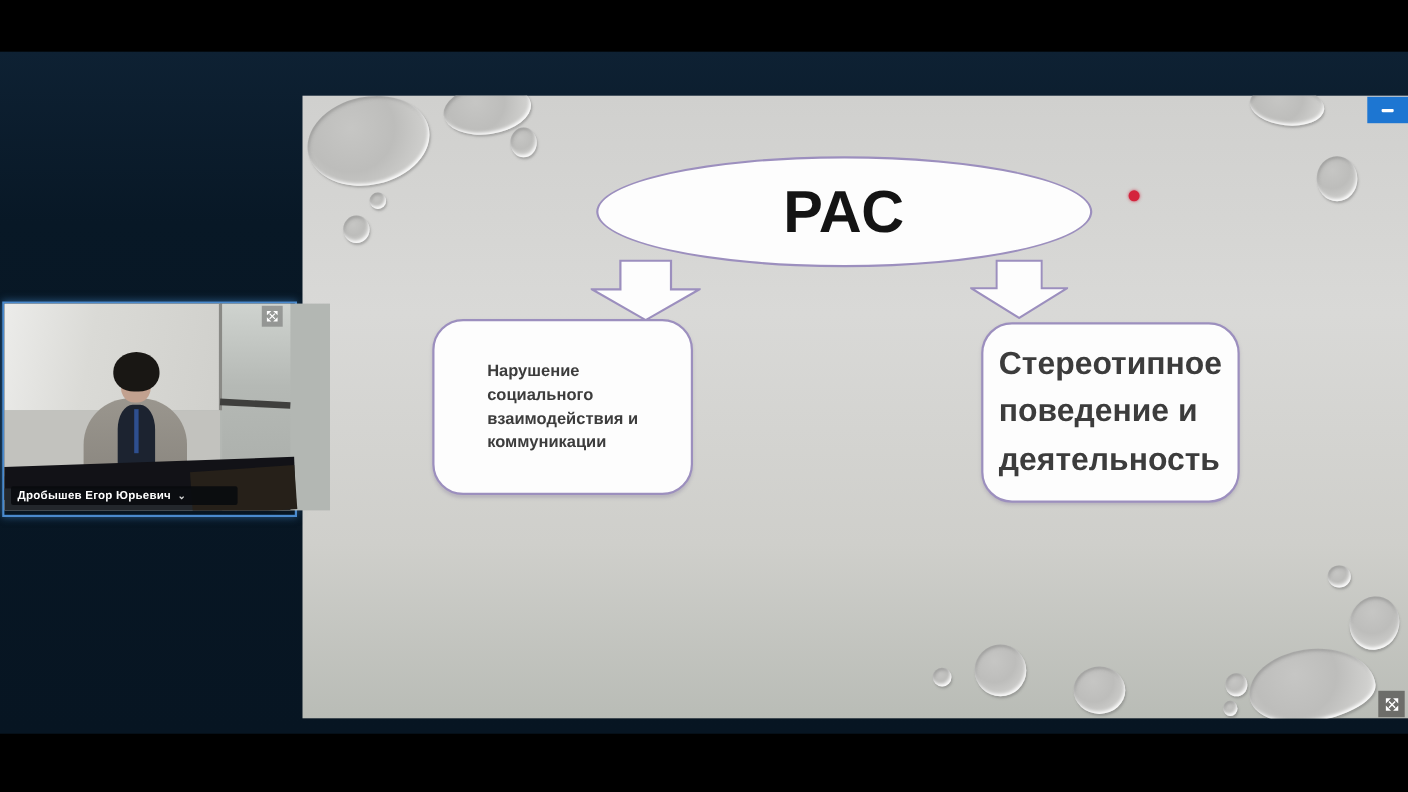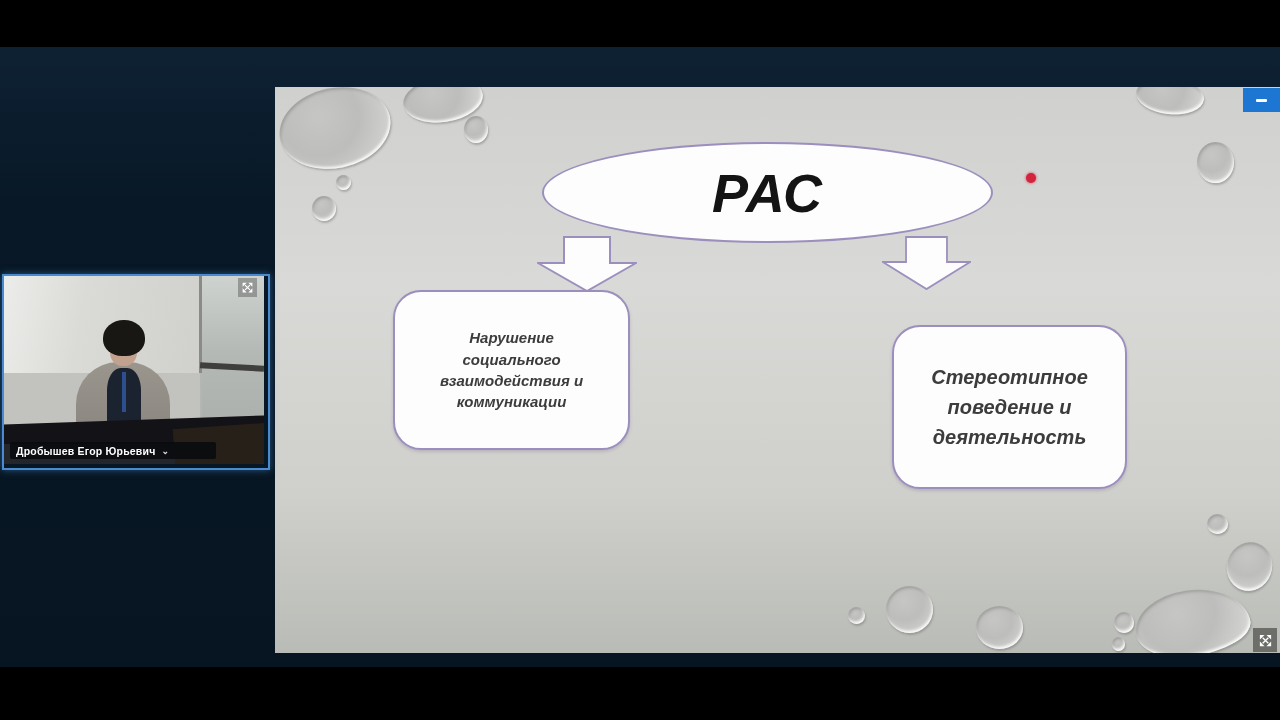--- a/index.html
+++ b/index.html
@@ -16,45 +16,45 @@
          background:linear-gradient(180deg,#d0d0ce 0%,#d9d9d7 35%,#cfcfcb 72%,#b9bcb6 100%);}
 
   .bubble{position:absolute;border-radius:50%;
           background:radial-gradient(circle at 38% 32%, #c6c6c4 0%, #bdbdbb 45%, #cfcfcd 78%, #e9e9e7 100%);
           box-shadow:inset -1px -2px 3px rgba(255,255,255,.95),
                      inset 1px 2px 3px rgba(95,95,95,.35),
                      1px 2px 2px rgba(105,105,105,.4);}
 
   
   .node{position:absolute;background:#fdfdfd;border:2px solid #9c8fbe;
-        display:flex;align-items:center;justify-content:center;text-align:center;
-        color:#3c3c3c;box-sizing:border-box;font-style:italic;}
+        display:flex;align-items:center;justify-content:center;
+        color:#3c3c3c;box-sizing:border-box;}
   #root-node{left:267px;top:55px;width:451px;height:101px;border-radius:50%;
              font-size:54px;font-weight:bold;color:#141414;letter-spacing:1px;}
   .child-node{border-radius:28px;font-size:15px;font-weight:bold;line-height:1.42;
               box-shadow:0 2px 3px rgba(110,100,140,.25);}
   #left-node{left:118px;top:203px;width:237px;height:160px;}
-  #right-node{left:617px;top:206px;width:235px;height:164px;font-size:20px;line-height:1.5;margin-top:32px;}
+  #right-node{left:617px;top:206px;width:235px;height:164px;font-size:29px;line-height:1.5;}
   .node-text{white-space:pre-line;}
   .block-arrow{position:absolute;}
 
   #laser-dot{left:751px;top:86px;width:10px;height:10px;border-radius:50%;
              background:#d4243c;box-shadow:0 0 3px rgba(205,25,55,.8);}
 
   #minimize-btn{right:0;top:1px;width:37px;height:24px;background:#1d76d2;
                 border:none;cursor:pointer;display:flex;align-items:center;justify-content:center;}
   #minimize-btn .dash{width:11px;height:3px;background:#fff;border-radius:1px;}
 
   .fs-btn{display:flex;align-items:center;justify-content:center;cursor:pointer;}
   #slide-fullscreen-btn{left:978px;top:541px;width:24px;height:24px;background:rgba(95,95,92,.85);}
 
   
   #video-tile{left:2px;top:274px;width:264px;height:192px;border:2px solid #4a8ace;
               box-sizing:content-box;box-shadow:0 0 7px rgba(70,140,210,.55);cursor:pointer;}
-  #video-scene{position:absolute;left:0;top:0;width:260px;height:188px;overflow:hidden;background:#b3b7b3;}
+  #video-scene{position:absolute;left:0;top:0;width:260px;height:188px;overflow:hidden;background:#b3b7b3;padding-left:36px;}
   .vs{position:absolute;}
   #whiteboard{left:0;top:0;width:196px;height:97px;
               background:linear-gradient(100deg,#ececea 0%,#dadad6 40%,#d0d0cc 100%);}
   #whiteboard-edge{left:195px;top:0;width:3px;height:97px;background:#8a8a86;}
   #right-wall{left:198px;top:0;width:62px;height:188px;
               background:linear-gradient(180deg,#cfd3cf 0%,#b5b9b5 40%,#a8aca8 100%);}
   #marker-tray{left:196px;top:88px;width:64px;height:6px;background:#3f3f3d;transform:rotate(3deg);}
   #lower-wall{left:0;top:97px;width:196px;height:60px;background:#c2c2be;}
   #person-hair{left:99px;top:44px;width:42px;height:36px;background:#191714;border-radius:50% 50% 45% 45%;}
   #person-face{left:106px;top:60px;width:27px;height:30px;background:#c2a18f;border-radius:45%;}

